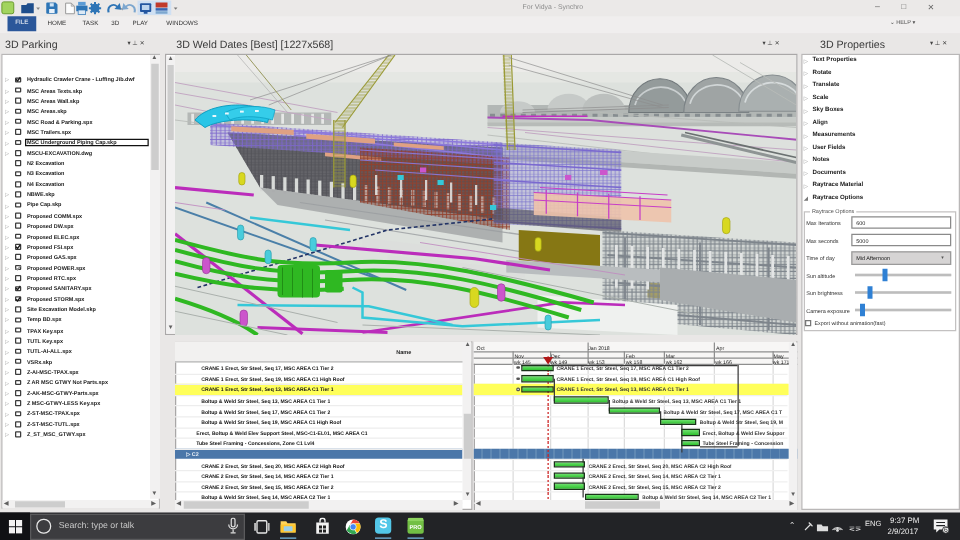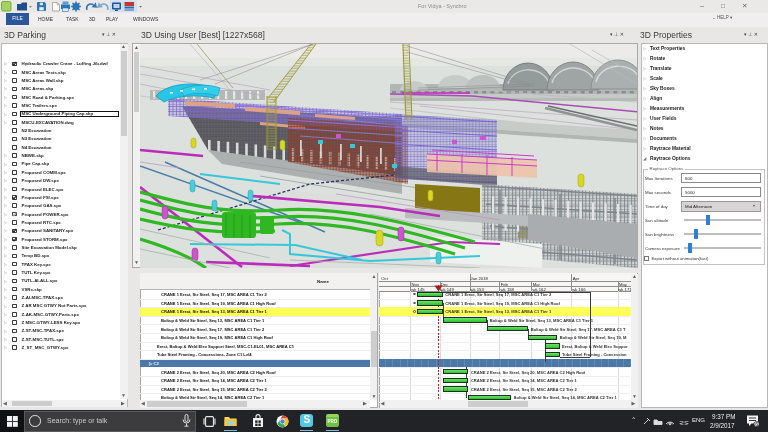--- a/index.html
+++ b/index.html
@@ -197,21 +197,21 @@
 <div class="ab sb" style="left:119.5px;top:44px;width:8px;height:355px;"></div>
 <div class="ab arr" style="left:121px;top:44px;">▲</div>
 <div class="ab arr" style="left:121px;top:393px;">▼</div>
 <div class="ab sbt" style="left:120.5px;top:51px;width:6px;height:85px;"></div>
 
 <div class="ab sb" style="left:2px;top:399.5px;width:125px;height:7.5px;"></div>
 <div class="ab arr" style="left:3px;top:400.5px;">◀</div>
 <div class="ab arr" style="left:121px;top:400.5px;">▶</div>
 <div class="ab sbt" style="left:12px;top:400.5px;width:40px;height:5.5px;"></div>
 
-<div class="ab hdr" style="left:141px;top:29.5px;">3D Using User [Best] [1227x568]</div>
+<div class="ab hdr" style="left:141px;top:29.5px;">3D Weld Dates [Best] [1227x568]</div>
 <div class="ab" style="left:610px;top:30.5px;font-size:5px;color:#444;">▾ ⊥ ✕</div>
 
 <div class="ab" style="left:132px;top:43px;width:506px;height:225px;background:#fff;border:0.7px solid #aaa8a8;box-sizing:border-box;"></div>
 <div class="ab sb" style="left:133px;top:44.5px;width:7px;height:222px;"></div>
 <div class="ab arr" style="left:134px;top:45px;">▲</div>
 <div class="ab arr" style="left:134px;top:260px;">▼</div>
 <div class="ab sbt" style="left:134px;top:52px;width:5px;height:60px;"></div>
 <div class="ab" id="scene" style="left:140px;top:44px;width:497px;height:224px;overflow:hidden;">
 <svg width="497" height="224" viewBox="0 0 497 224">
 <defs>
@@ -666,21 +666,21 @@
 <div class="ab sb" style="left:379.5px;top:400.3px;width:258px;height:7.4px;"></div>
 <div class="ab arr" style="left:380.5px;top:401.3px;">◀</div>
 <div class="ab arr" style="left:631.5px;top:401.3px;">▶</div>
 <div class="ab sbt" style="left:468px;top:401.4px;width:60px;height:5.4px;"></div>
 <div class="ab sb" style="left:630.8px;top:273.5px;width:7px;height:126px;"></div>
 <div class="ab arr" style="left:632px;top:274px;">▲</div>
 <div class="ab arr" style="left:632px;top:393.5px;">▼</div>
 </div>
 
 <div id="rpanel">
-<div class="ab hdr" style="left:640px;top:29.5px;">3D Properties</div>
+<div class="ab hdr" style="left:656px;top:29.5px;">3D Properties</div>
 <div class="ab" style="left:744px;top:30.5px;font-size:5px;color:#444;">▾ ⊥ ✕</div>
 <div class="ab" style="left:640.5px;top:43px;width:127px;height:365px;background:#fff;border:0.7px solid #b9b7b7;box-sizing:border-box;"></div>
 <div class="ab" style="left:643px;top:46.1px;font-size:4.4px;color:#9a9a9a;">▷</div>
 <div class="ab" style="left:650px;top:45.9px;font-size:4.9px;font-weight:bold;color:#1a1a1a;white-space:nowrap;">Text Properties</div>
 <div class="ab" style="left:643px;top:56.1px;font-size:4.4px;color:#9a9a9a;">▷</div>
 <div class="ab" style="left:650px;top:55.9px;font-size:4.9px;font-weight:bold;color:#1a1a1a;white-space:nowrap;">Rotate</div>
 <div class="ab" style="left:643px;top:66.1px;font-size:4.4px;color:#9a9a9a;">▷</div>
 <div class="ab" style="left:650px;top:65.9px;font-size:4.9px;font-weight:bold;color:#1a1a1a;white-space:nowrap;">Translate</div>
 <div class="ab" style="left:643px;top:76.1px;font-size:4.4px;color:#9a9a9a;">▷</div>
 <div class="ab" style="left:650px;top:75.9px;font-size:4.9px;font-weight:bold;color:#1a1a1a;white-space:nowrap;">Scale</div>

